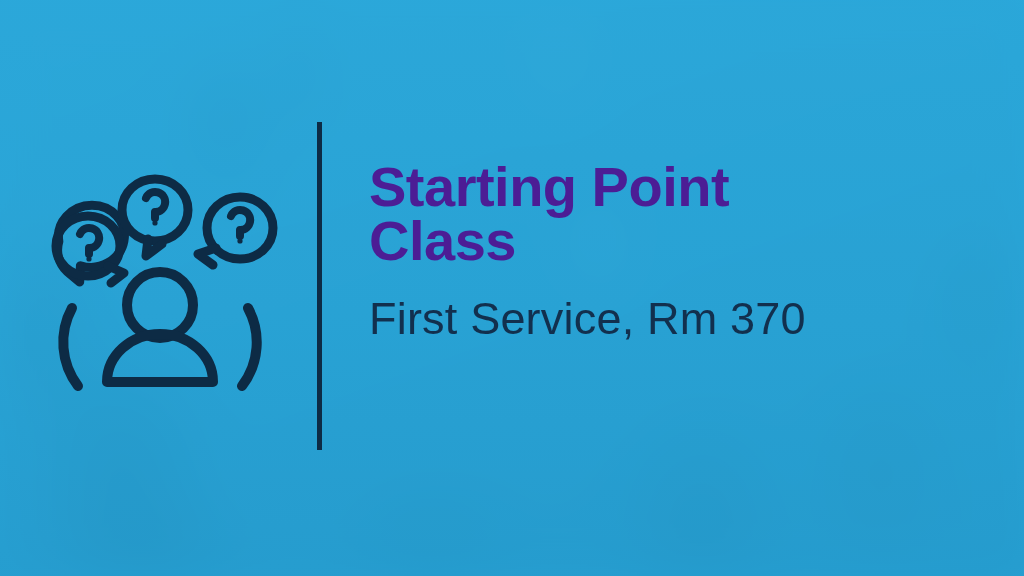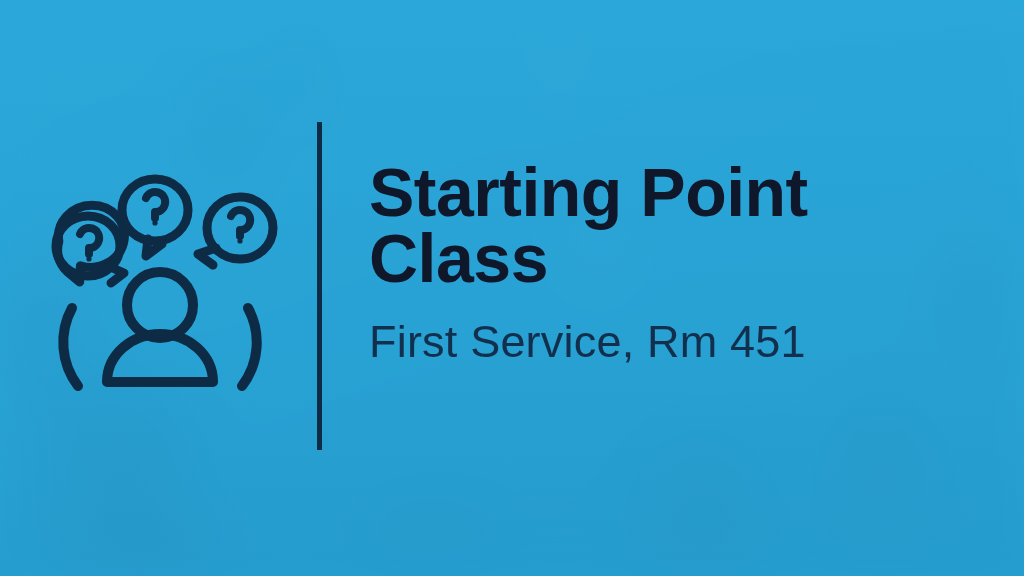--- a/index.html
+++ b/index.html
@@ -77,22 +77,22 @@
 
   
   #text-block {
     position: absolute;
     left: 369px;
     top: 160px;
     width: 640px;
   }
   #title {
     margin: 0;
-    color: #0f172a;
-    font-size: 68px;
+    color: #4c1d95;
+    font-size: 56px;
     line-height: 0.97;
     font-weight: 700;
     letter-spacing: -0.5px;
     white-space: pre-line;
   }
   #subtitle {
     margin: 26px 0 0 0;
     color: #12304e;
     font-size: 45px;
     line-height: 1.05;
@@ -148,17 +148,17 @@
 
         <path d="M204,148 a72,72 0 0,1 -6,78" stroke="#0d2b45" stroke-width="10" fill="none"></path>
       </svg>
     </div>
 
     <div id="divider"></div>
 
     <div id="text-block">
       <h1 id="title">Starting Point
 Class</h1>
-      <p id="subtitle">First Service, Rm 451</p>
+      <p id="subtitle">First Service, Rm 370</p>
     </div>
 
   </div>
 </div>
 
 </body></html>

